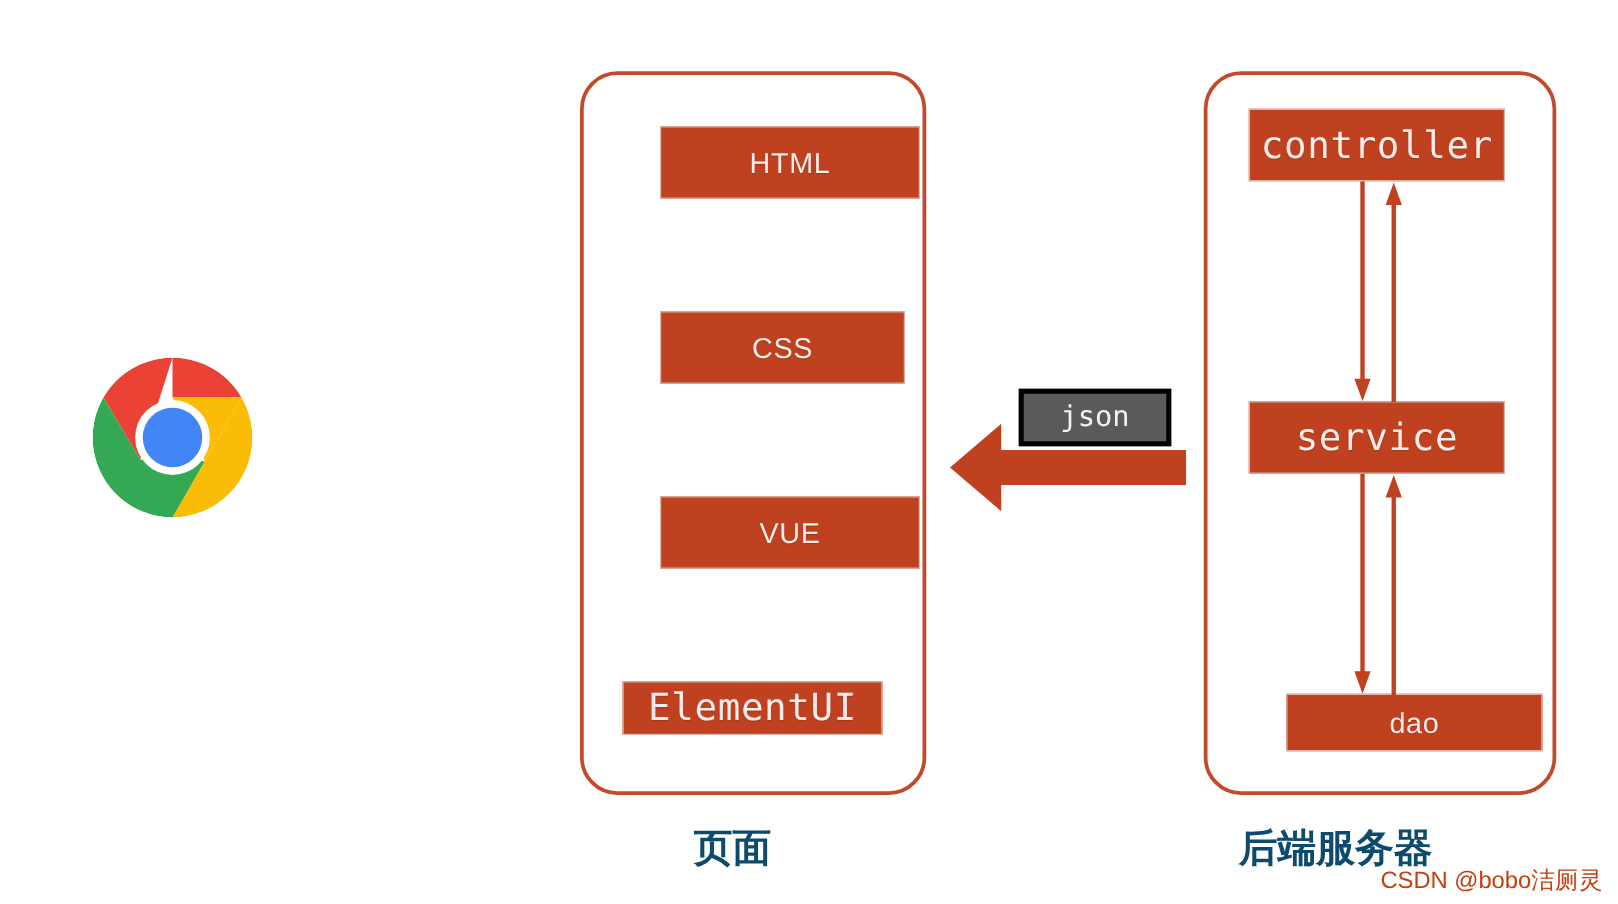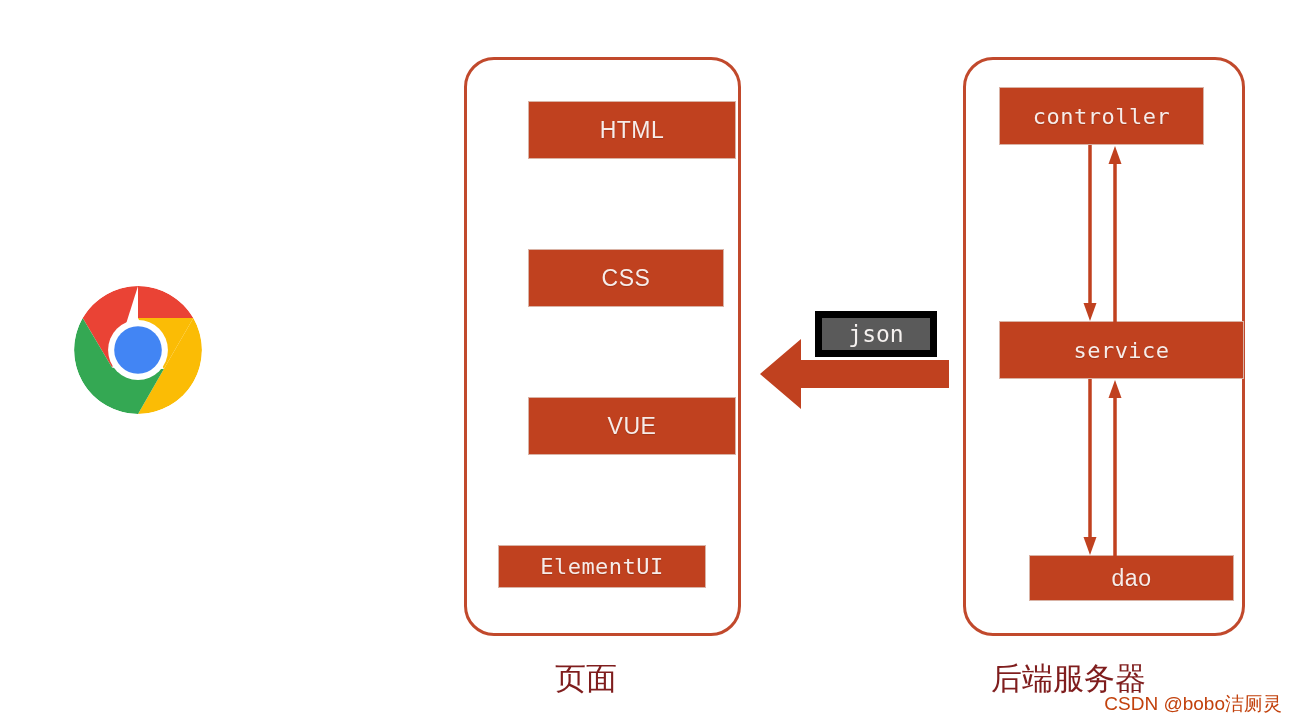--- a/index.html
+++ b/index.html
@@ -45,42 +45,42 @@
     border: 1px solid #d9b3a6;
     box-sizing: border-box;
     display: flex;
     align-items: center;
     justify-content: center;
     color: #f7ece9;
     letter-spacing: 0.5px;
     text-shadow: 0 1px 1px rgba(0,0,0,0.18);
   }
   .block.sans { font-family: "Liberation Sans", sans-serif; font-size: 23px; font-weight: 400; margin-left: 30px; }
-  .block.mono { font-family: "DejaVu Sans Mono", monospace; font-size: 22px; font-weight: 400; }
+  .block.mono { font-family: "DejaVu Sans Mono", monospace; font-size: 30px; font-weight: 400; }
 
   
   #block-html      { left: 498px; top: 101px; width: 208px; height: 58px; }
   #block-css       { left: 498px; top: 249px; width: 196px; height: 58px; }
   #block-vue       { left: 498px; top: 397px; width: 208px; height: 58px; }
   #block-elementui { left: 498px; top: 545px; width: 208px; height: 43px; }
 
   
   #block-controller { left: 999px; top:  87px; width: 205px; height: 58px; }
-  #block-service    { left: 999px; top: 321px; width: 245px; height: 58px; }
+  #block-service    { left: 999px; top: 321px; width: 205px; height: 58px; }
   #block-dao        { left: 999px; top: 555px; width: 205px; height: 46px; text-align: center; }
 
   
   #json-chip {
     position: absolute;
     left: 815px;
     top: 311px;
     width: 122px;
     height: 46px;
     background: #5a5a5a;
-    border: 7px solid #000000;
+    border: 4px solid #000000;
     box-sizing: border-box;
     display: flex;
     align-items: center;
     justify-content: center;
     color: #f5f1ef;
     font-family: "DejaVu Sans Mono", monospace;
     font-size: 23px;
   }
 
   
@@ -98,23 +98,23 @@
     left: 1075px;
     width: 60px;
   }
   #arrows-controller-service { top: 145px; height: 177px; }
   #arrows-service-dao        { top: 379px; height: 177px; }
 
   
   .caption {
     position: absolute;
     font-family: "Liberation Sans", sans-serif;
-    font-weight: normal;
+    font-weight: bold;
     font-size: 31px;
-    color: #7f1d1d;
+    color: #0c4a6e;
     white-space: nowrap;
   }
   #caption-page   { left: 555px; top: 658px; }
   #caption-server { left: 991px; top: 658px; }
 
   
   #watermark {
     position: absolute;
     right: 12px;
     bottom: 6px;

